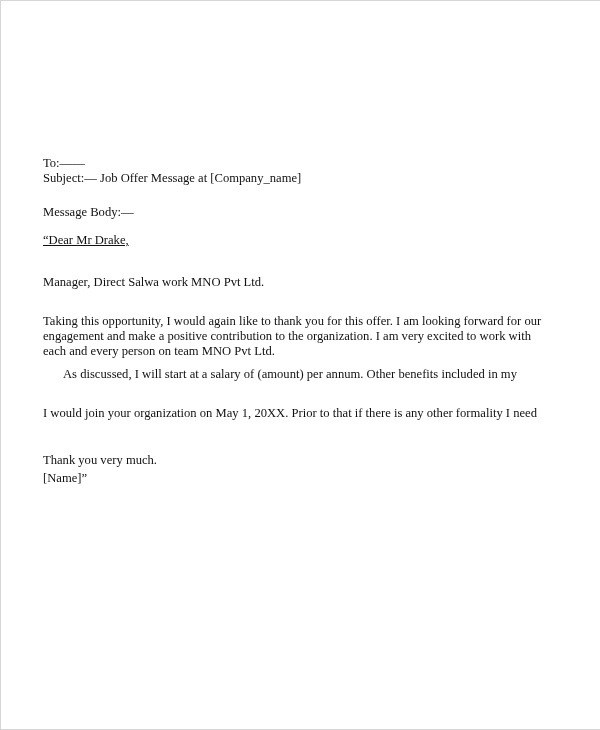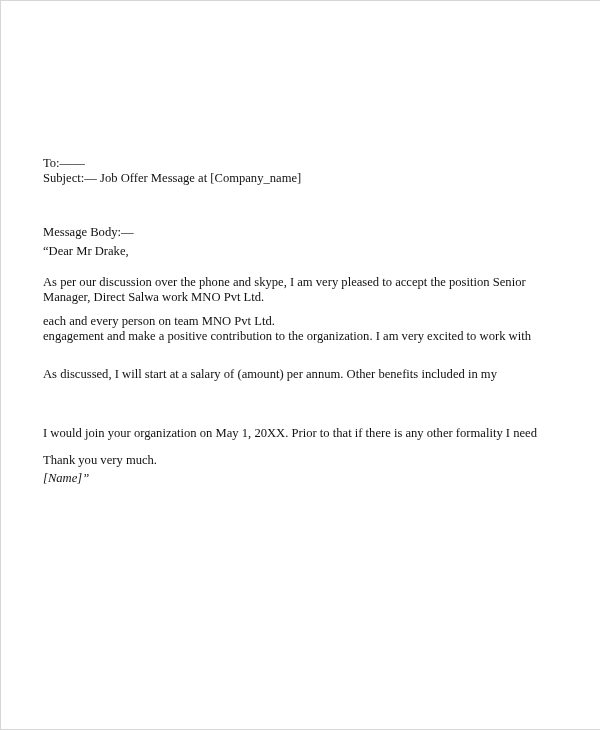--- a/index.html
+++ b/index.html
@@ -51,40 +51,40 @@
   </style>
 </head>
 <body>
 
 <div class="page">
   <div class="doc">
 
     <div class="line" style="top:155px;">To:——</div>
     <div class="line" style="top:170px;">Subject:— Job Offer Message at [Company_name]</div>
 
-    <div class="line" style="top:224px;">Message Body:—</div>
+    <div class="line" style="top:204px;">Message Body:—</div>
 
-    <div class="line" style="top:243px;">“Dear Mr Drake,</div>
+    <div class="line" style="top:232px;text-decoration:underline;">“Dear Mr Drake,</div>
 
     <div class="para" style="top:274px;">
-      <span>As per our discussion over the phone and skype, I am very pleased to accept the position Senior</span>
       <span>Manager, Direct Salwa work MNO Pvt Ltd.</span>
     </div>
 
     <div class="para" style="top:313px;">
+      <span>Taking this opportunity, I would again like to thank you for this offer. I am looking forward for our</span>
+      <span>engagement and make a positive contribution to the organization. I am very excited to work with</span>
       <span>each and every person on team MNO Pvt Ltd.</span>
-      <span>engagement and make a positive contribution to the organization. I am very excited to work with</span>
     </div>
 
-    <div class="para" style="top:366px;">
+    <div class="para" style="top:366px;margin-left:20px;">
       <span>As discussed, I will start at a salary of (amount) per annum. Other benefits included in my</span>
     </div>
 
-    <div class="para" style="top:405px;margin-top:20px;">
+    <div class="para" style="top:405px;">
       <span>I would join your organization on May 1, 20XX. Prior to that if there is any other formality I need</span>
     </div>
 
     <div class="line" style="top:452px;">Thank you very much.</div>
 
-    <div class="line" style="top:470px;font-style:italic;">[Name]”</div>
+    <div class="line" style="top:470px;">[Name]”</div>
 
   </div>
 </div>
 
 </body></html>

